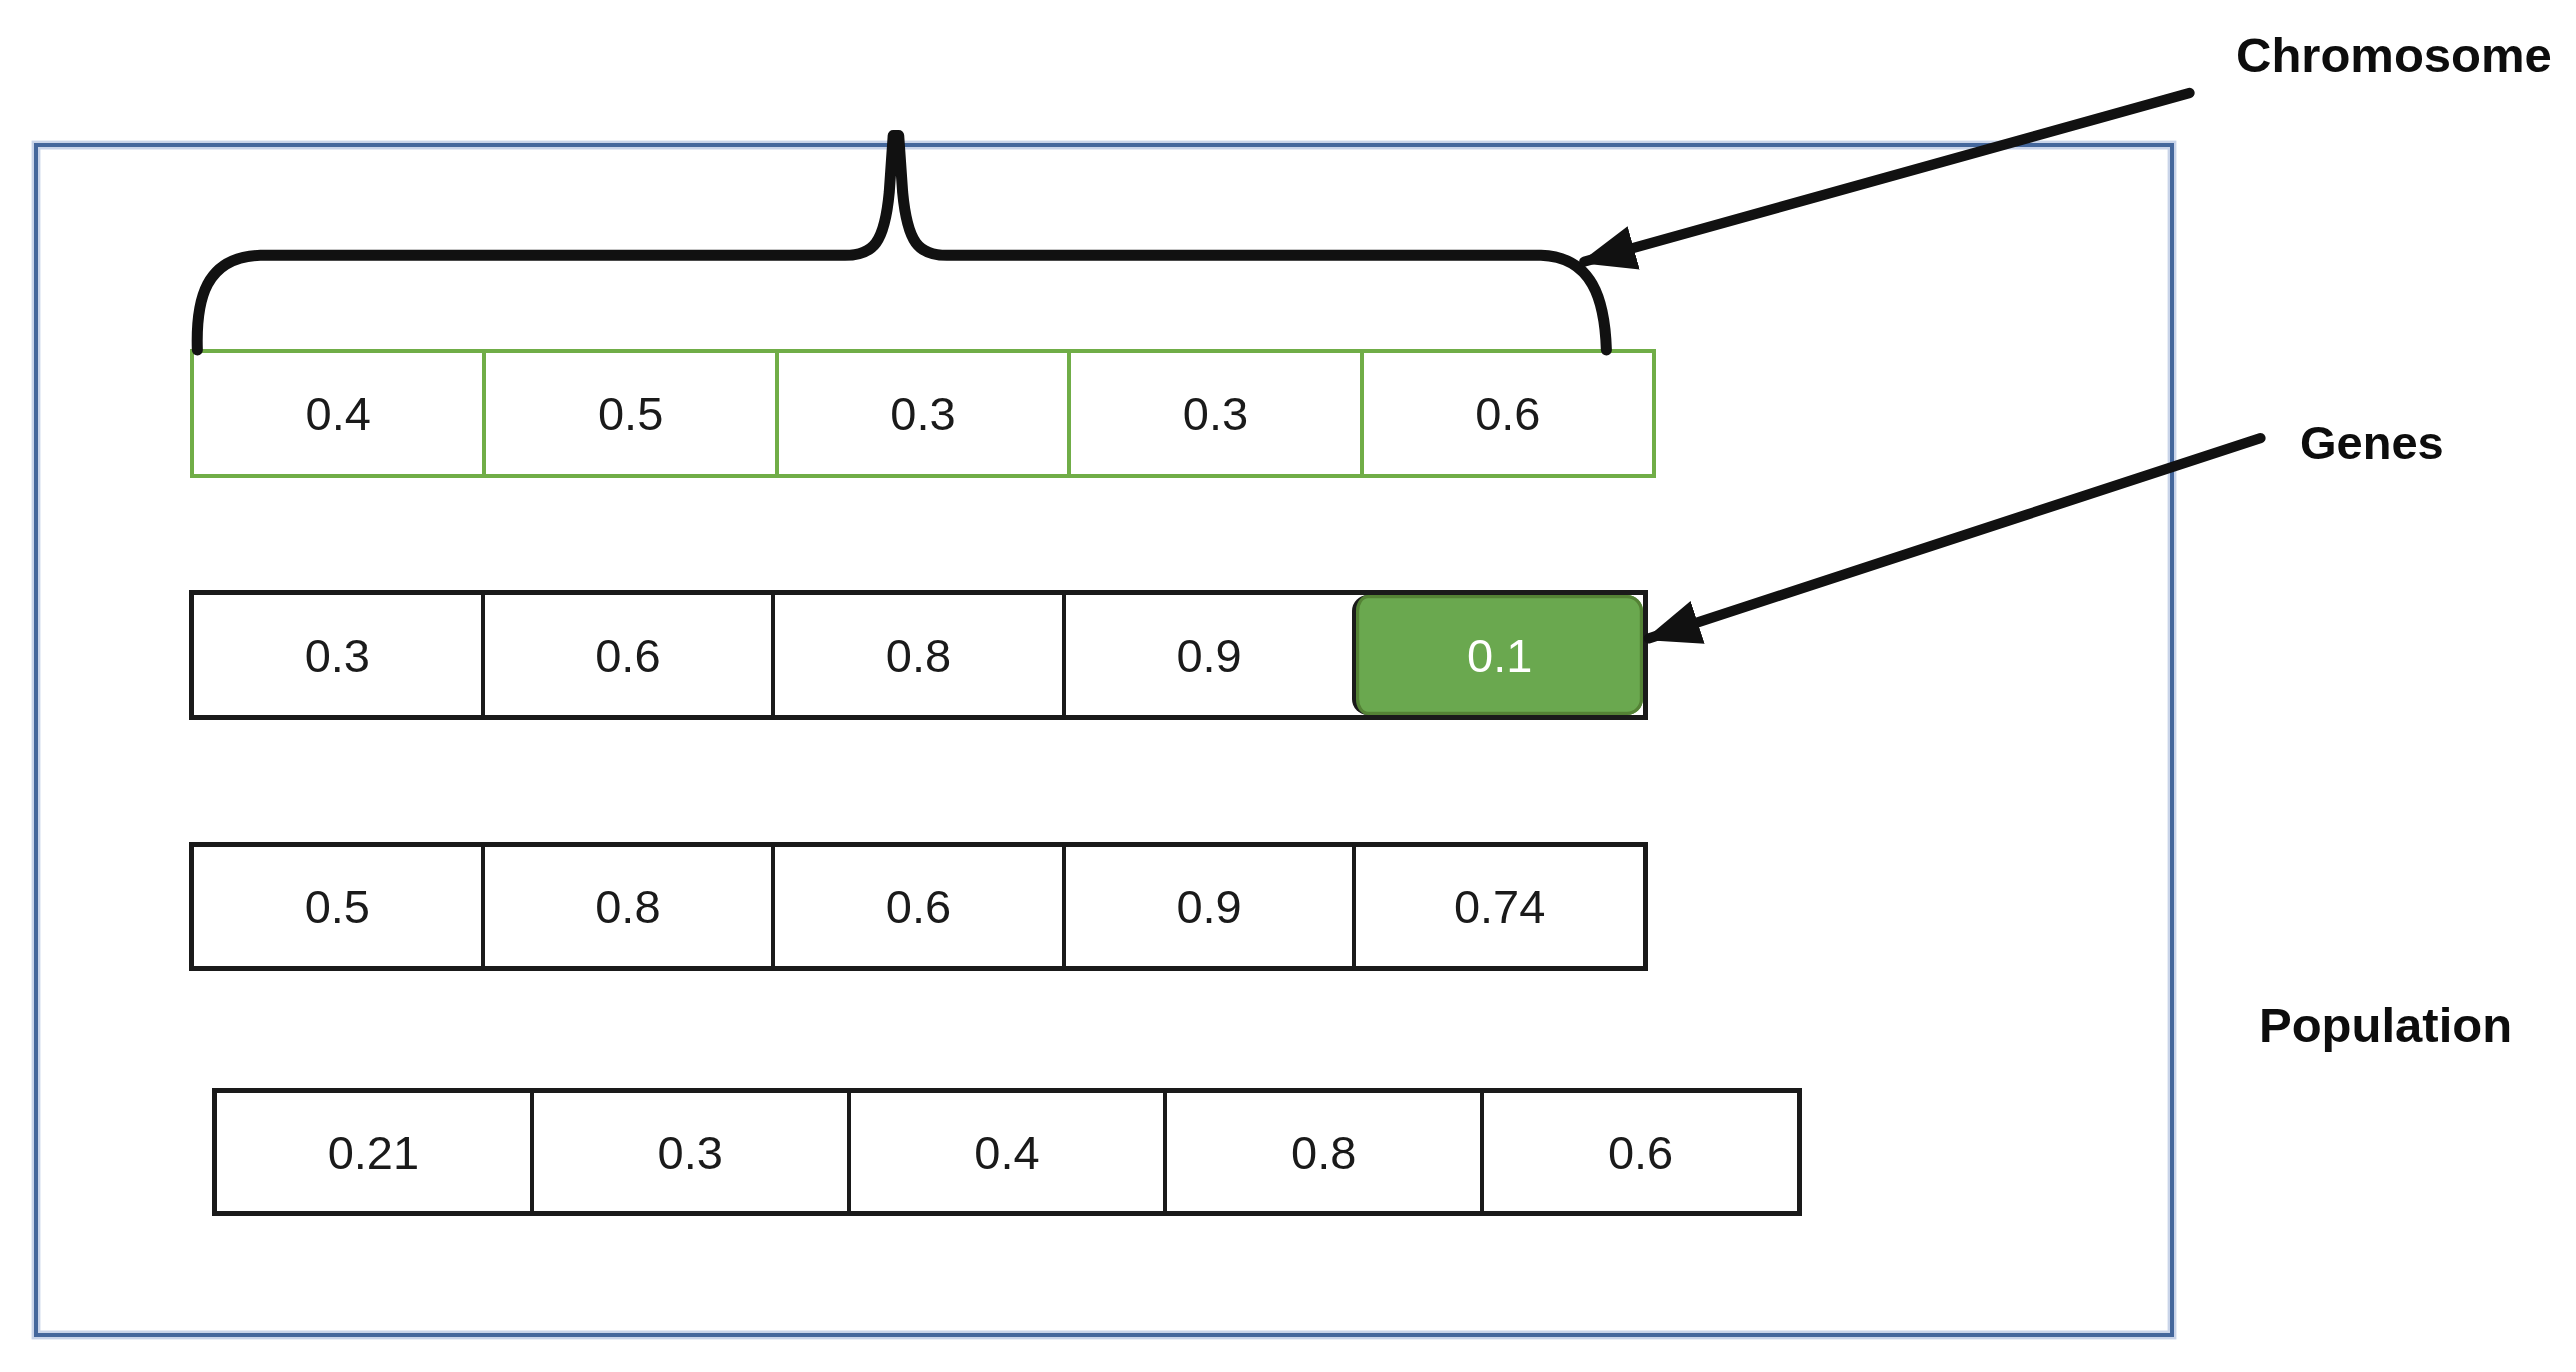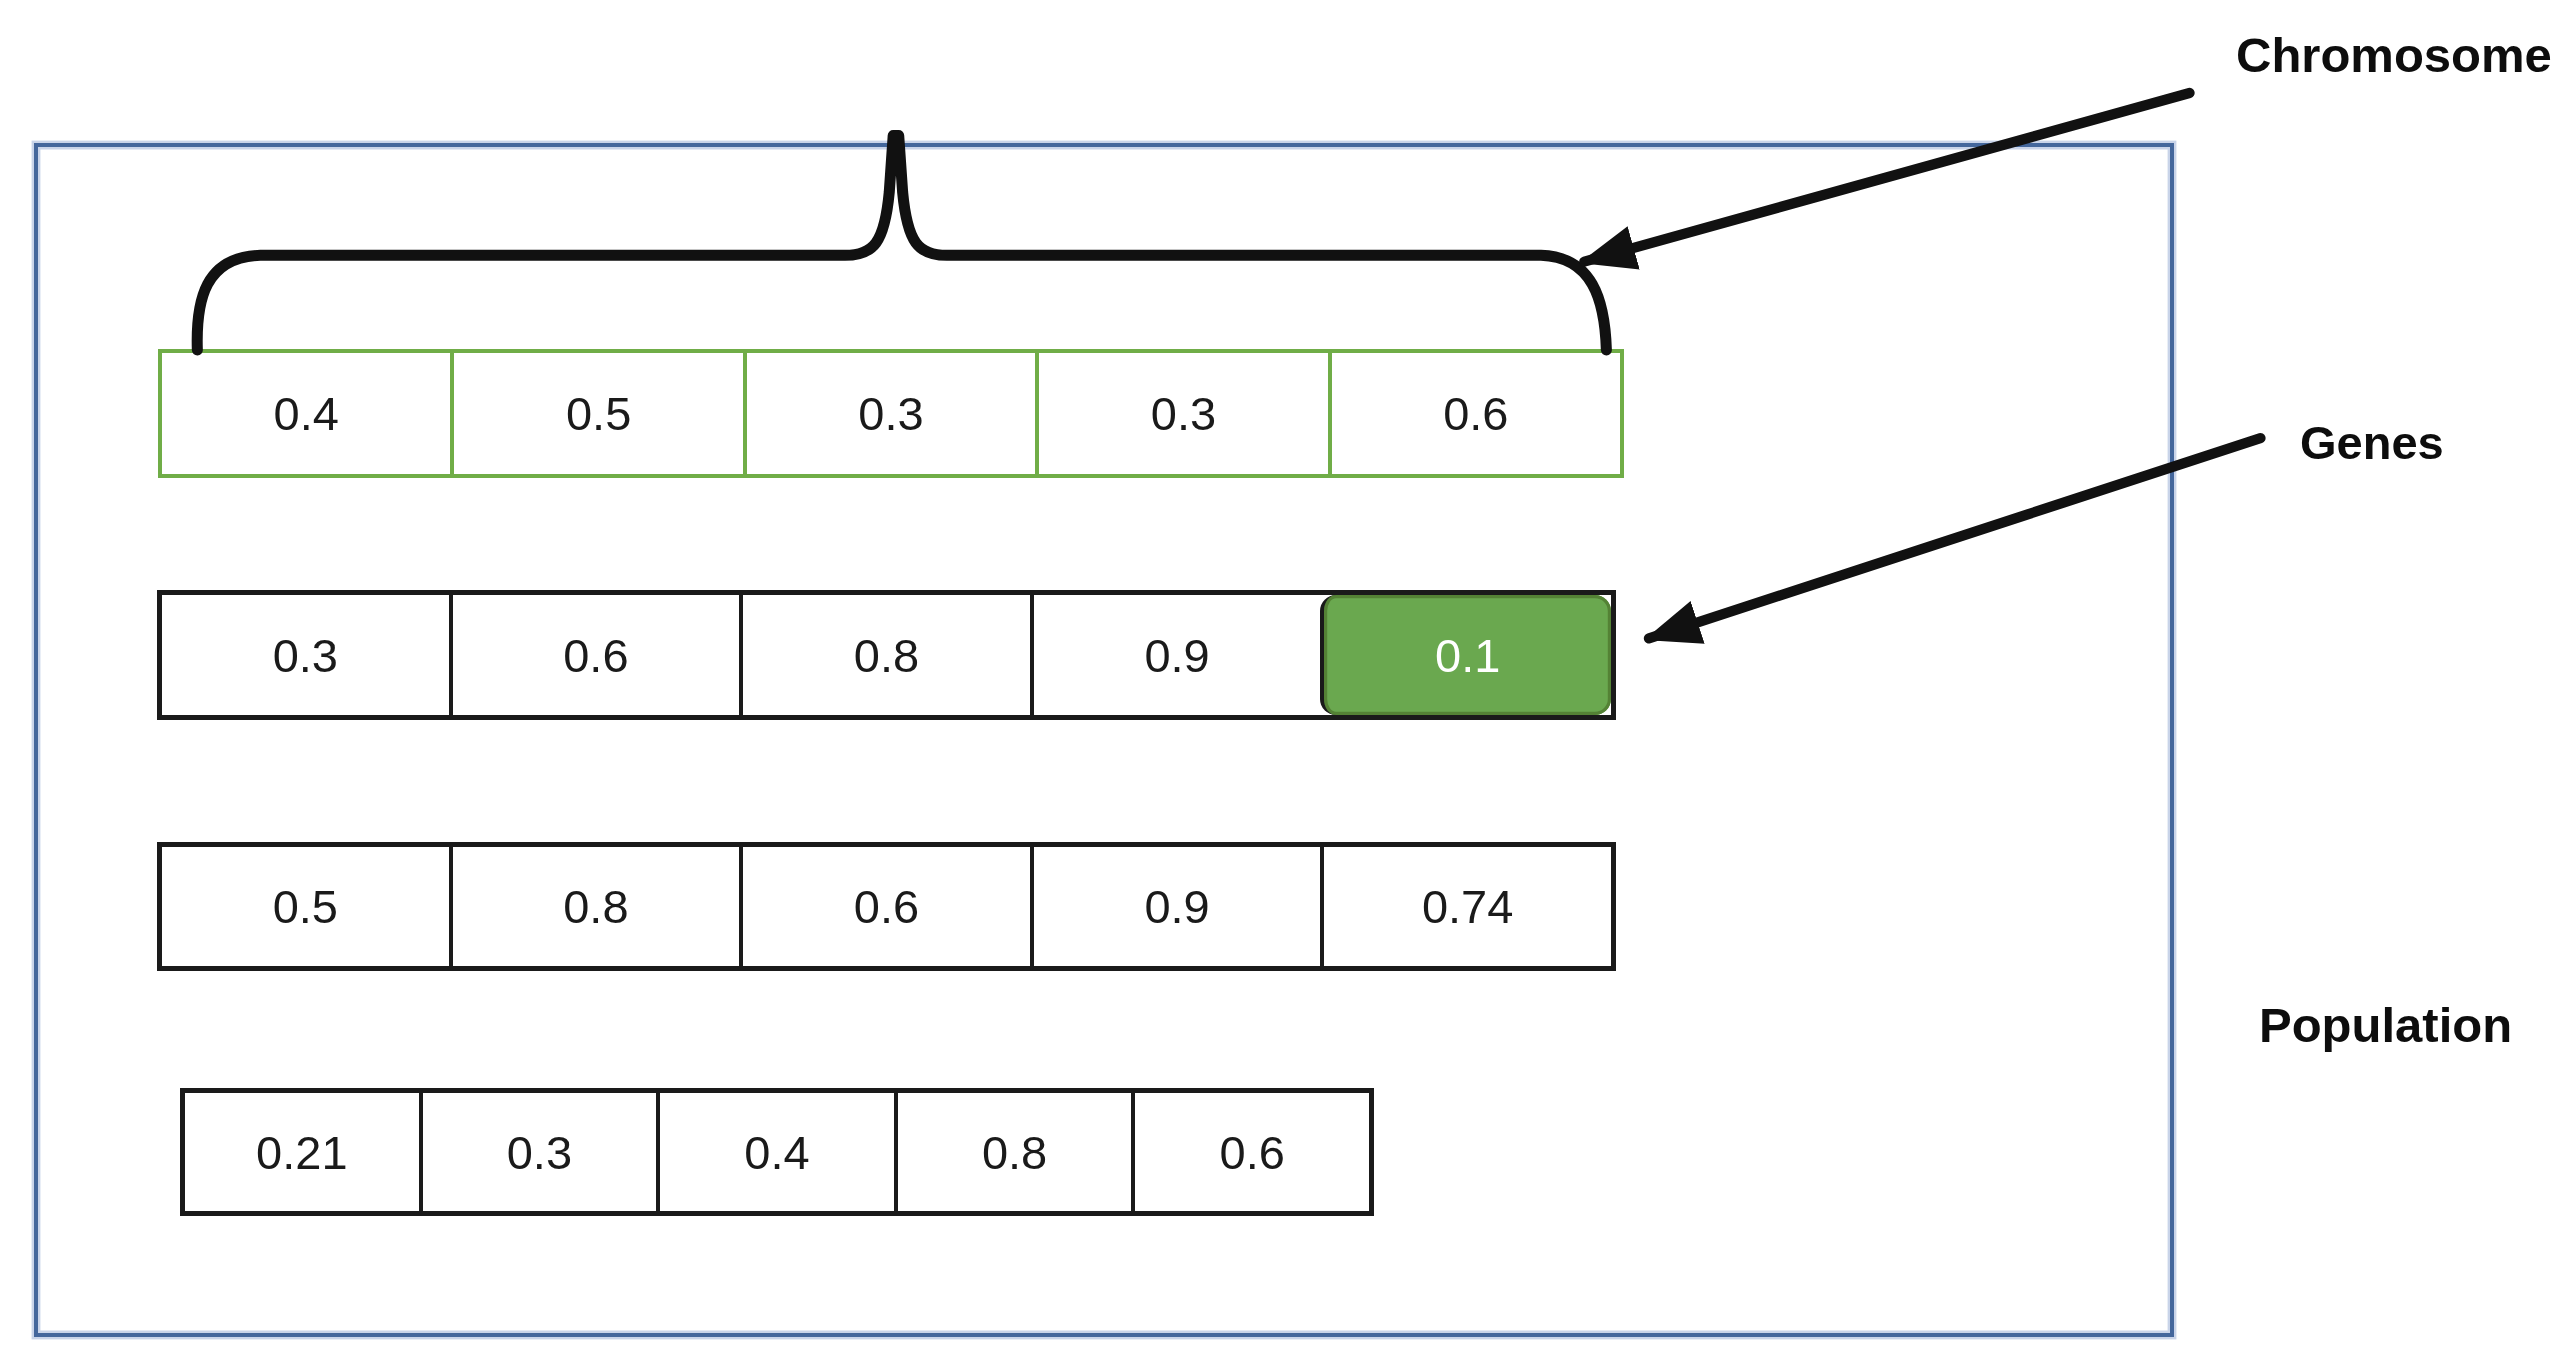--- a/index.html
+++ b/index.html
@@ -24,20 +24,21 @@
     border: 4px solid #44679C;
     box-shadow: 0 0 0 2.4px #C9D4E9, inset 0 0 0 2.4px #C9D4E9;
     box-sizing: border-box;
     background: #ffffff;
   }
   .chrom-row {
     position: absolute;
     display: flex;
     box-sizing: border-box;
     background: #ffffff;
+    margin-left: 32px;
   }
   .row-green {
     border: 4.7px solid #70AD47;
   }
   .row-black {
     border: 5.5px solid #1A1A1A;
   }
   .cell {
     flex: 1 1 0;
     display: flex;
@@ -96,21 +97,21 @@
   </div>
 
   <div class="chrom-row row-black" style="left:157px; top:842px; width:1459px; height:129px;">
     <div class="cell">0.5</div>
     <div class="cell">0.8</div>
     <div class="cell">0.6</div>
     <div class="cell">0.9</div>
     <div class="cell">0.74</div>
   </div>
 
-  <div class="chrom-row row-black" style="left:180px; top:1088px; width:1194px; height:128px;">
+  <div class="chrom-row row-black" style="left:180px; top:1088px; width:1590px; height:128px;">
     <div class="cell">0.21</div>
     <div class="cell">0.3</div>
     <div class="cell">0.4</div>
     <div class="cell">0.8</div>
     <div class="cell">0.6</div>
   </div>
 
   <svg class="overlay" viewBox="0 0 3268 1741">
     <defs>
       <marker id="arrowhead" markerWidth="7" markerHeight="6" refX="5" refY="2.2" orient="auto" markerUnits="strokeWidth">

